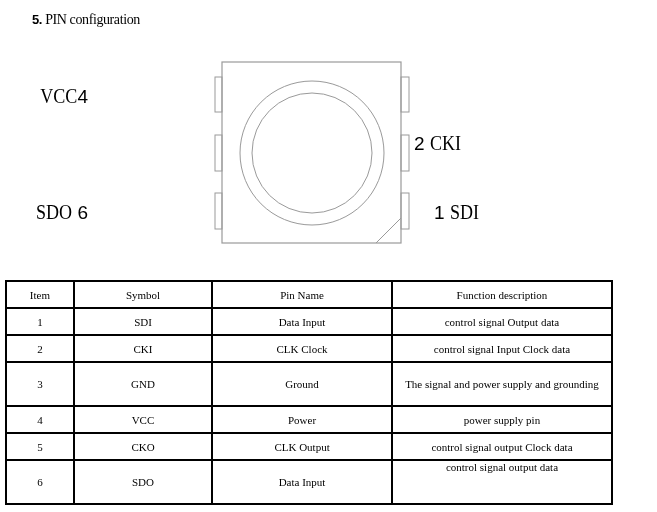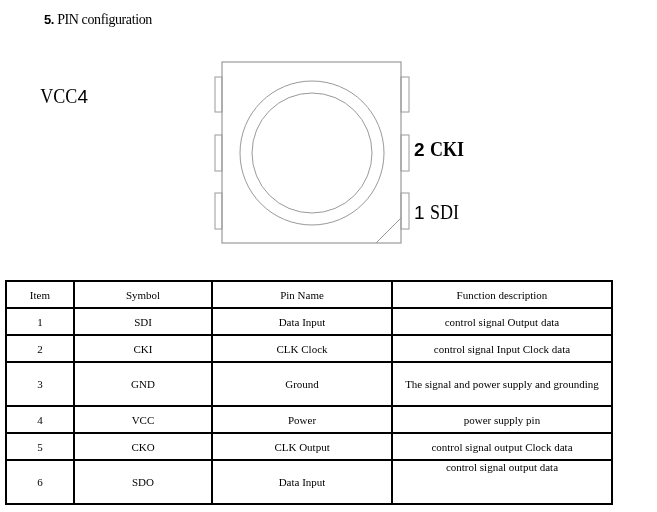--- a/index.html
+++ b/index.html
@@ -1,18 +1,18 @@
 <!DOCTYPE html>
 <html><head>
   <meta charset="utf-8">
   <style>
     html, body { margin: 0; padding: 0; background: #ffffff; }
     body { width: 657px; height: 512px; position: relative; overflow: hidden;
            font-family: "Liberation Serif", serif; color: #000; }
-    .heading { position: absolute; left: 44px; top: 12px; font-size: 14px;
+    .heading { position: absolute; left: 32px; top: 12px; font-size: 14px;
                letter-spacing: -0.4px; }
     .heading .num { font-family: "Liberation Sans", sans-serif; font-weight: bold; font-size: 13px; }
     .diagram { position: absolute; left: 0; top: 0; width: 534px; height: 260px; }
     .pin-label { position: absolute; font-size: 22px; line-height: 22px; white-space: nowrap; }
     .pin-label .name { font-family: "Liberation Serif", serif; display: inline-block;
                        transform: scaleX(0.82); }
     .pin-label .digit { font-family: "Liberation Sans", sans-serif; font-size: 19px; }
     .pin-left { text-align: right; }
     .pin-left .name { transform-origin: right center; }
     .pin-right .name { transform-origin: left center; }
@@ -49,25 +49,28 @@
     <rect x="215" y="193" width="7" height="36" fill="none" stroke="#9a9a9a" stroke-width="1"></rect>
 
     <rect x="401" y="77" width="8" height="35" fill="none" stroke="#9a9a9a" stroke-width="1"></rect>
     <rect x="401" y="135" width="8" height="36" fill="none" stroke="#9a9a9a" stroke-width="1"></rect>
     <rect x="401" y="193" width="8" height="36" fill="none" stroke="#9a9a9a" stroke-width="1"></rect>
   </svg>
 
   <div class="pin-label pin-left" style="right:446px; top:85px;">
     <span class="name">VCC</span><span class="digit">4</span>
   </div>
+  <div class="pin-label pin-left" style="right:446px; top:201px;">
+    <span class="name">SDO</span> <span class="digit">6</span>
+  </div>
 
-  <div class="pin-label pin-right" style="left:414px; top:138px;font-weight:bold;">
+  <div class="pin-label pin-right" style="left:414px; top:132px;">
     <span class="digit">2</span> <span class="name">CKI</span>
   </div>
-  <div class="pin-label pin-right" style="left:414px; top:201px;">
+  <div class="pin-label pin-right" style="left:434px; top:201px;">
     <span class="digit">1</span> <span class="name">SDI</span>
   </div>
 </div>
 
 <table class="pins">
   <thead>
     <tr>
       <th class="c1">Item</th>
       <th class="c2">Symbol</th>
       <th class="c3">Pin Name</th>

